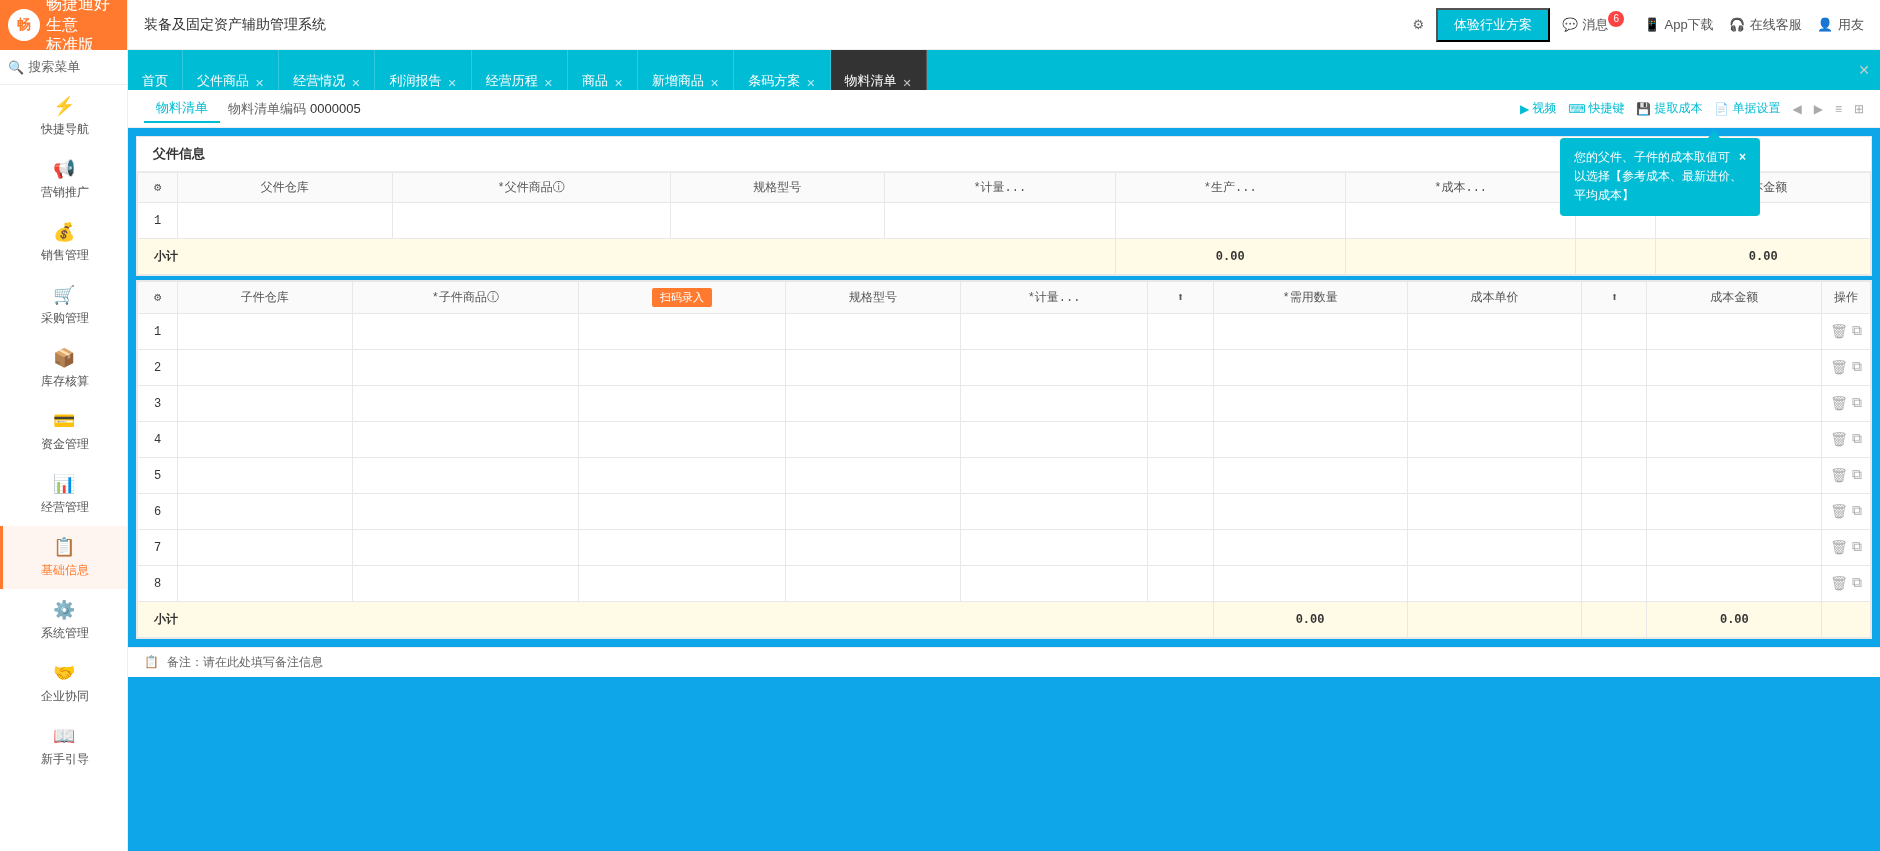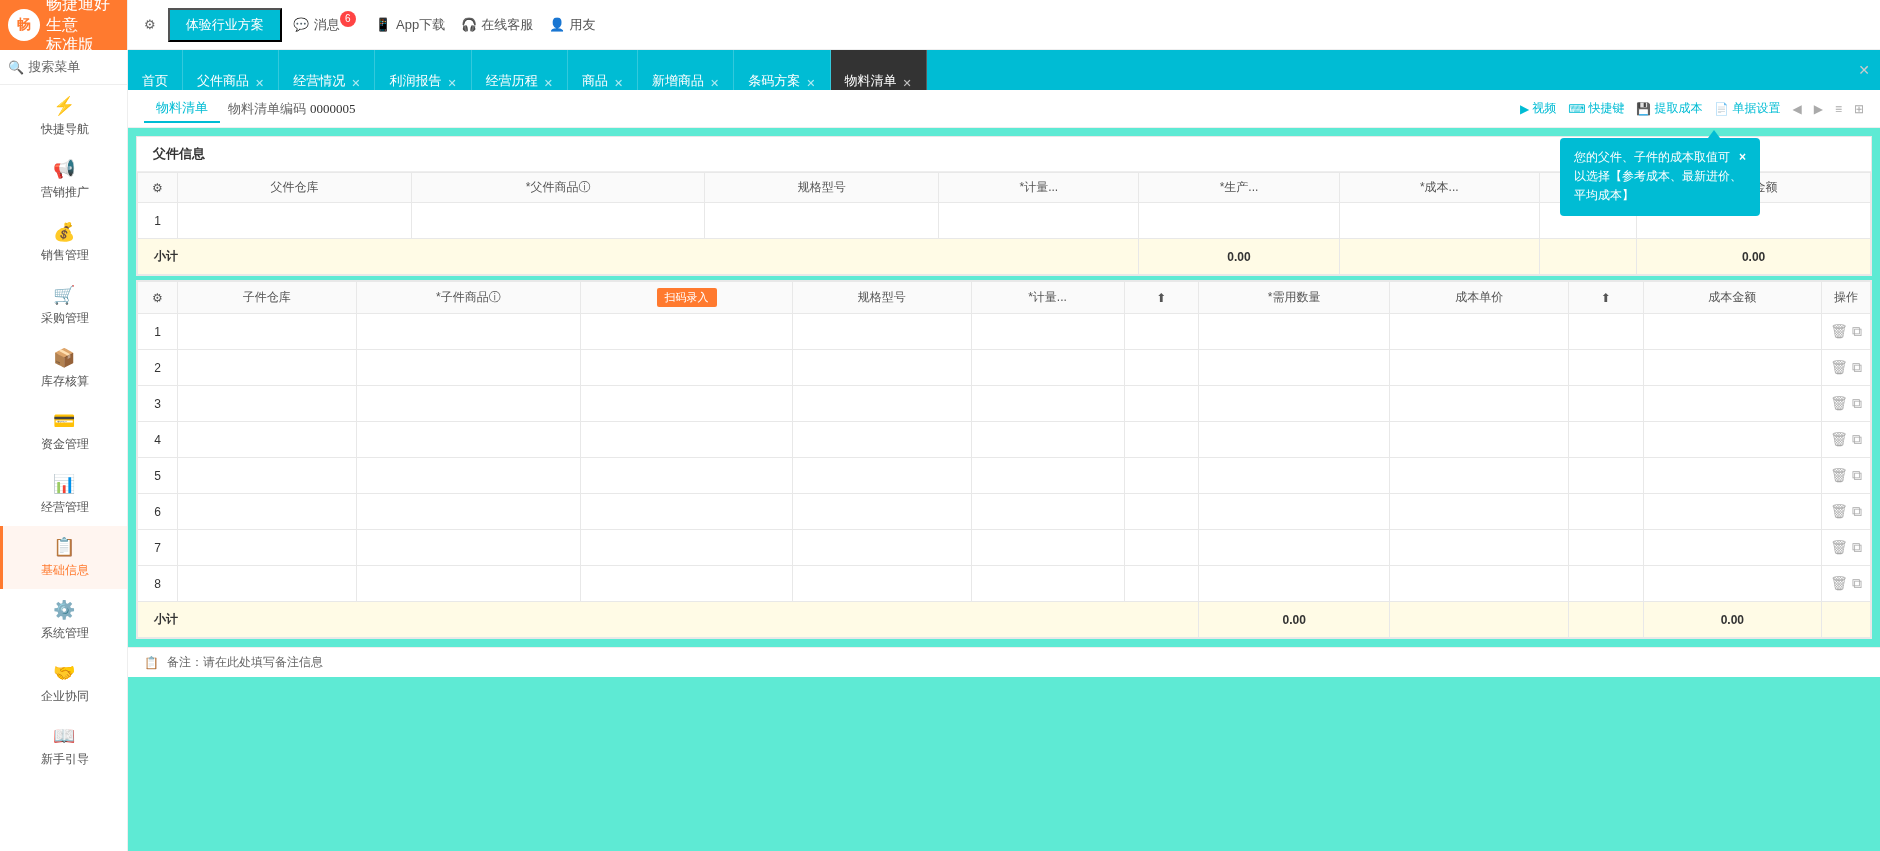--- a/index.html
+++ b/index.html
@@ -138,26 +138,26 @@
     .sub-topbar-left { display: flex; align-items: center; gap: 8px; flex: 1; }
     .sub-tab {
       padding: 4px 12px;
       cursor: pointer;
       color: #333;
       font-size: 13px;
       border-bottom: 2px solid transparent;
     }
     .sub-tab.active { color: #00bcd4; border-bottom: 2px solid #00bcd4; }
     .bom-number { display: flex; align-items: center; gap: 4px; color: #666; font-size: 13px; justify-content: center; }
-    .bom-number-val { color: #333; font-family: Liberation Serif, serif; }
+    .bom-number-val { color: #333; }
     .sub-topbar-right { display: flex; align-items: center; gap: 12px; color: #555; font-size: 12px; }
     .sub-topbar-right-item { display: flex; align-items: center; gap: 3px; cursor: pointer; color: #00bcd4; }
 
     
-    .content { flex: 1; overflow-y: auto; background: #5eead4; padding: 0; }
+    .content { flex: 1; overflow-y: auto; background: #0ea5e9; padding: 0; font-family: Liberation Mono, monospace; }
 
     
     .section { background: #fff; margin: 8px; border: 1px solid #e8e8e8; }
     .section-title { padding: 8px 16px; font-size: 13px; font-weight: bold; color: #333; border-bottom: 1px solid #eee; }
 
     
     .data-table { width: 100%; border-collapse: collapse; font-size: 12px; }
     .data-table th {
       background: #fafafa;
       border: 1px solid #e8e8e8;
@@ -296,20 +296,21 @@
     <div class="nav-item">
       <span class="nav-icon">📖</span>
       <span>新手引导</span>
     </div>
   </div>
 </div>
 
 <div class="main-wrapper">
 
   <div class="topbar">
+    <span class="topbar-title">装备及固定资产辅助管理系统</span>
     <span class="topbar-settings">⚙</span>
     <button class="topbar-trial">体验行业方案</button>
     <div class="topbar-right">
       <div class="topbar-right-item">
         <span>💬</span>
         <span>消息</span>
         <span class="badge">6</span>
       </div>
       <div class="topbar-right-item">
         <span>📱</span>

